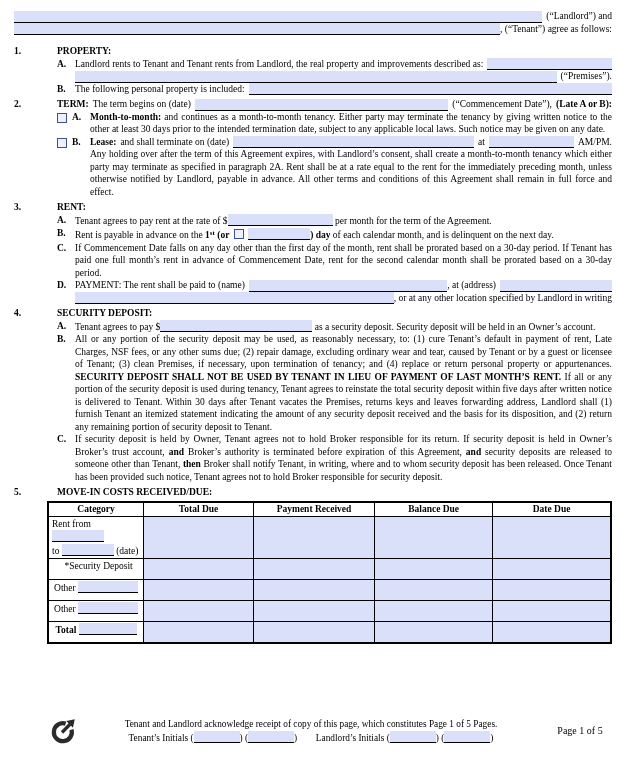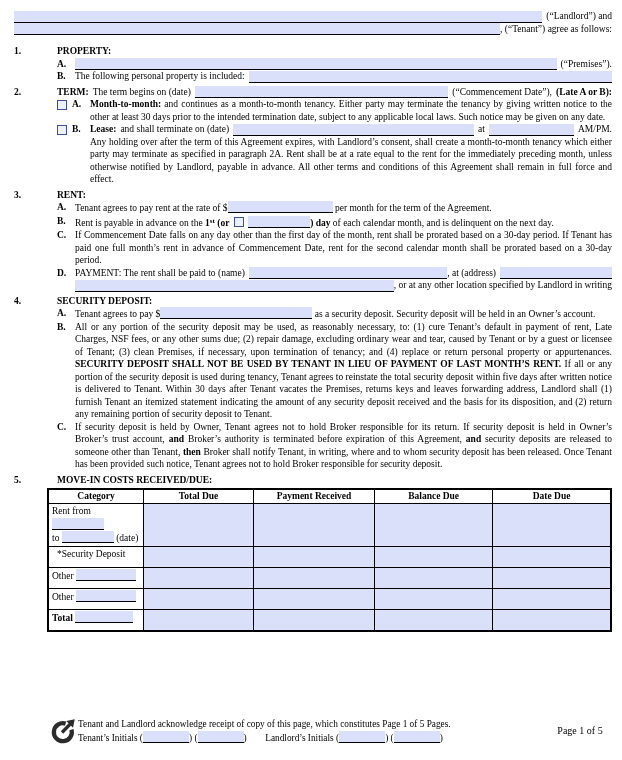--- a/index.html
+++ b/index.html
@@ -32,25 +32,25 @@
     border:1px solid #3a4f9e;background:#eef1fd;vertical-align:-1px;
   }
   .chk.inline{margin:0 2px;}
   .b{font-weight:bold;}
   sup{font-size:7px;vertical-align:3px;}
   .mtable{border-collapse:collapse;border:2px solid #000;margin:2px 0 0 -10px;width:calc(100% + 10px);table-layout:fixed;}
   .mtable th,.mtable td{border:1px solid #000;padding:1px 3px;font-size:9.5px;vertical-align:top;}
   .mtable th{font-weight:bold;text-align:center;height:13px;padding:0;}
   .col-cat{width:17%;} .col-td{width:19.5%;} .col-pr{width:21.5%;} .col-bd{width:21%;} .col-dd{width:21%;}
   td.fill{background:#dbe0fa;}
-  .row-rent td{height:33px;} .row-std td{height:18px;}
+  .row-rent td{height:33px;} .row-std td{height:18px;text-align:center;}
   .cat-blank{width:52px;}
   .footer{position:absolute;left:0;right:0;bottom:13px;display:flex;align-items:center;}
   .footer-icon{flex:none;margin-left:48px;width:30px;height:32px;}
-  .footer-center{flex:1;text-align:left;font-size:9.3px;line-height:13px;}
+  .footer-center{flex:1;text-align:center;font-size:9.3px;line-height:13px;}
   .footer-page{flex:none;width:72px;margin-right:6px;font-size:10px;text-align:center;}
   .ini-blank{width:46px;}
   .ini-gap{display:inline-block;width:14px;}
 </style>
 </head>
 <body>
 
 <div class="page">
 
 
@@ -67,20 +67,24 @@
 
   <div class="sections">
 
     <div class="section">
       <div class="snum">1.</div>
       <div class="sbody">
         <div class="sheading">PROPERTY:</div>
         <div class="item">
           <div class="item-label">A.</div>
           <div class="item-body">
+            <div class="fline">
+              <span class="mr">Landlord rents to Tenant and Tenant rents from Landlord, the real property and improvements described as:</span>
+              <span class="blank grow"></span>
+            </div>
             <div class="fline">
               <span class="blank grow mr"></span>
               <span>(“Premises”).</span>
             </div>
           </div>
         </div>
         <div class="item">
           <div class="item-label">B.</div>
           <div class="item-body">
             <div class="fline">

